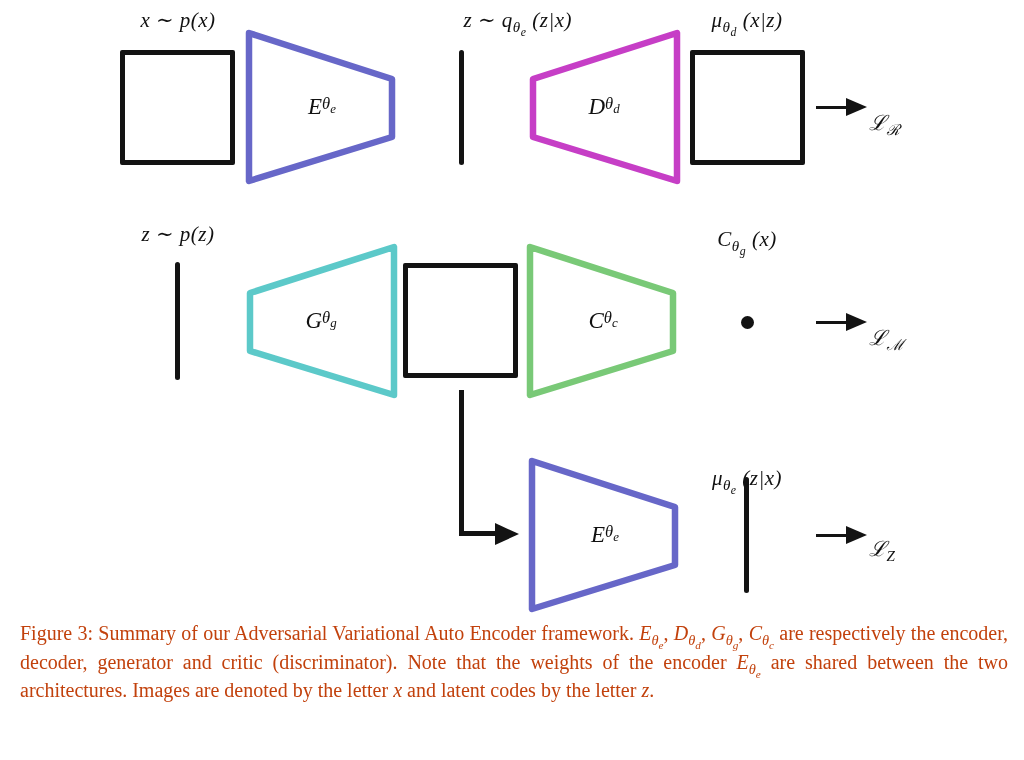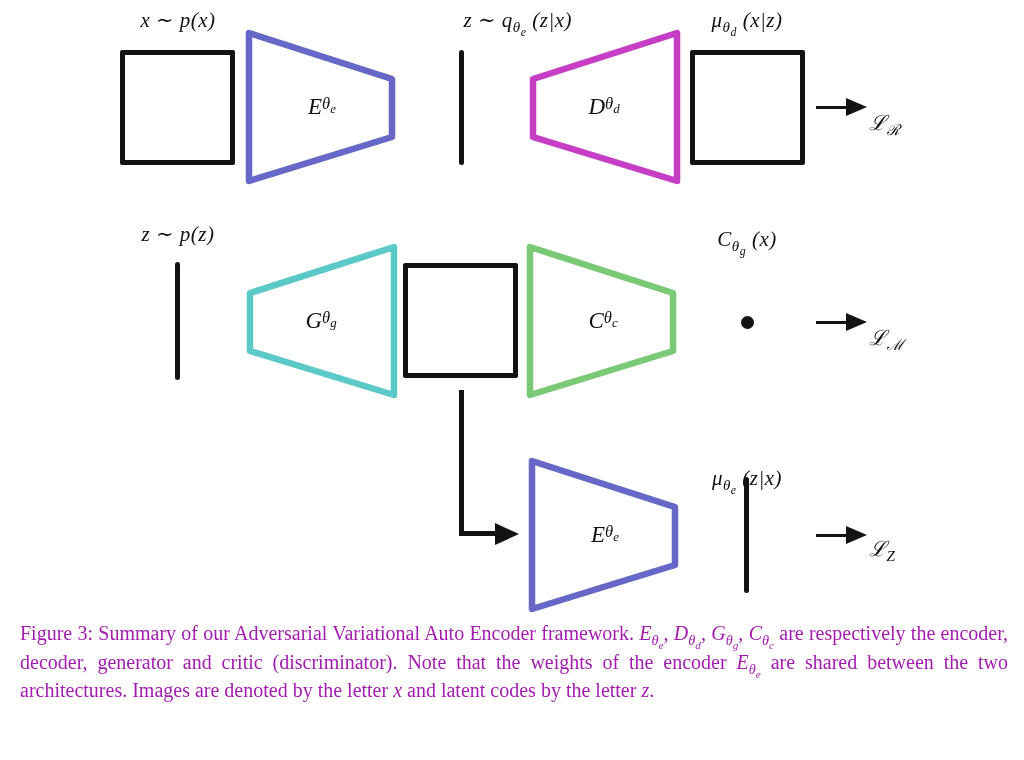--- a/index.html
+++ b/index.html
@@ -43,21 +43,21 @@
   .dot { position:absolute; width:13px; height:13px; border-radius:50%; background:#131313; }
   
   .elbow-v { position:absolute; width:5px; background:#131313; }
   .elbow-h { position:absolute; height:5px; background:#131313; }
   .elbow-head {
     position:absolute; width:0; height:0; border-left:24px solid #131313;
     border-top:11px solid transparent; border-bottom:11px solid transparent;
   }
   .caption {
     position:absolute; left:20px; top:619px; width:988px;
-    font-size:20px; line-height:28.5px; text-align:justify; color:#a21caf;
+    font-size:20px; line-height:28.5px; text-align:justify; color:#c2410c;
   }
 </style>
 </head>
 <body>
 
 <div class="fig">
 
   <div class="mlabel" style="left:68px; top:8px;">x ∼ p(x)</div>
 
   <div class="imgbox" style="left:120px; top:50px;"></div>

